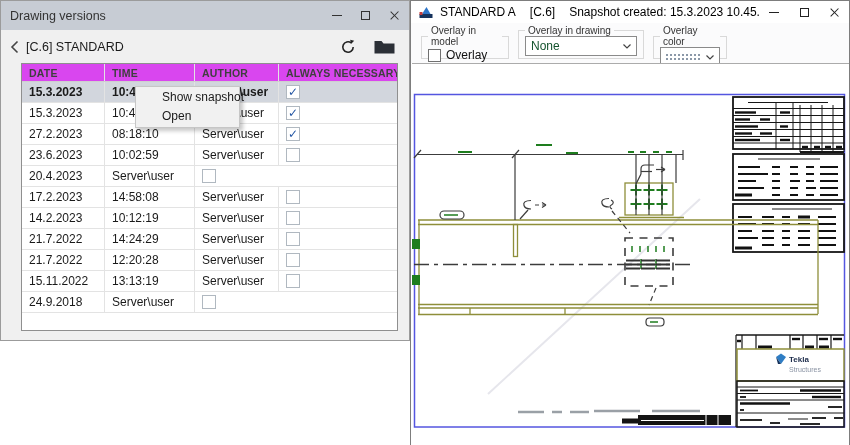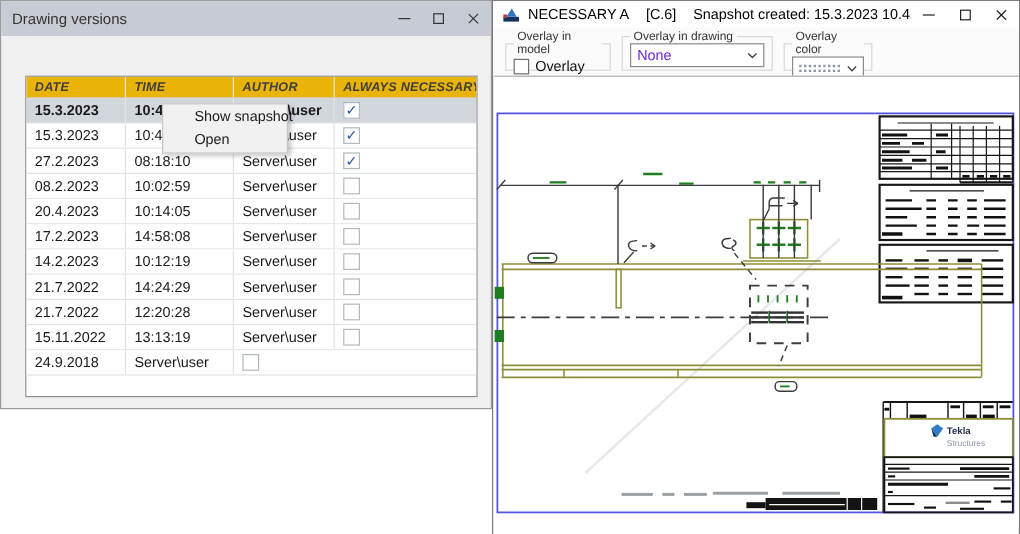--- a/index.html
+++ b/index.html
@@ -20,21 +20,21 @@
   .glyph-x:before,.glyph-x:after { content:""; position:absolute; left:5px; top:0; width:1.3px; height:11px; background:#333; }
   .glyph-x:before { transform:rotate(45deg);} .glyph-x:after { transform:rotate(-45deg);}
 
   .lw-toolbar { height:33px; display:flex; align-items:center; padding:0 14px 0 9px; }
   .crumb-label { font-size:12.5px; color:#1a1a1a; margin-left:7px; flex:1; }
   .tool-icon { margin-left:18px; display:flex; align-items:center; }
 
   .vtable { position:absolute; left:20px; top:62px; width:377px; height:268px;
             background:#fff; border:1px solid #8f8f8f; overflow:hidden; }
   .vrow { display:grid; grid-template-columns:83px 90px 84px 1fr; height:21px; border-bottom:1px solid #e3e3e3; background:#fff; }
-  .vrow.hdr { height:18px; border-bottom:1px solid #cfcfcf; background:#eab308;font-style:italic; }
+  .vrow.hdr { height:18px; border-bottom:1px solid #cfcfcf; background:#d946ef; }
   .vcell { display:flex; align-items:center; padding-left:7px; font-size:12px; color:#1a1a1a;
            border-right:1px solid #e3e3e3; overflow:hidden; white-space:nowrap; }
   .vcell:last-child { border-right:none; }
   .hdr .vcell { font-size:10.5px; font-weight:bold; color:#3f3f3f; letter-spacing:.2px; }
   .vrow.selected { background:#d2d6dd; font-weight:bold; }
   .cb { width:14px; height:14px; background:#fff; border:1px solid #b0b8c0; font-size:12px; line-height:12px;
         color:#2456a4; font-weight:bold; text-align:center; }
 
   
   .cmenu { position:absolute; left:135px; top:86px; width:105px; background:#f1f1f1;
@@ -53,21 +53,21 @@
   .rw .glyph-x:before,.rw .glyph-x:after { background:#222; }
 
   .rw-toolbar { height:40px; background:#fbfbfc; display:flex; align-items:flex-start; padding:2px 0 0 10px; }
   fieldset { border:1px solid #d9d9d9; height:34px; padding:1px 6px 0 6px; margin-right:9px; background:transparent; }
   legend { font-size:10px; color:#333; padding:0 3px; }
   .fs-model { width:88px; } .fs-drawing { width:126px; } .fs-color { width:73px; }
   .chk-row { display:flex; align-items:center; margin-top:0px; }
   .chk { width:13px; height:13px; border:1px solid #707070; background:#fff; margin-right:5px; }
   .chk-label { font-size:12px; color:#111; }
   .fake-select { height:20px; border:1px solid #8a8a8a; background:#fff; display:flex; align-items:center;
-                 padding-left:5px; font-size:12px; color:#6d28d9; position:relative; }
+                 padding-left:5px; font-size:12px; color:#14532d; position:relative; }
   .fs-drawing .fake-select { width:112px; margin-top:-1px; }
   .fs-color .fake-select { width:60px; margin-top:-1px; }
   .sel-chevron { position:absolute; right:5px; top:7px; width:8px; height:5px; }
   .dotted-swatch { width:34px; }
   .dotted-swatch div { height:0; border-top:2px dotted #8b98a8; margin:1.6px 0; }
 
   .rw-canvas { position:absolute; left:1px; top:62px; width:437px; height:376px;
                background:#fff; border-top:1px solid #ababab; }
   .rw-canvas svg { display:block; }
 </style>
@@ -83,20 +83,39 @@
         </div>
       <div class="winbtn">
           <span class="glyph-max"></span>
         </div>
       <div class="winbtn">
           <span class="glyph-x"></span>
         </div>
     </div>
   </div>
 
+  <div class="lw-toolbar">
+    <span style="display:flex;">
+      <svg width="9" height="14" viewBox="0 0 9 14">
+        <polyline points="7.5,1.5 2,7 7.5,12.5" fill="none" stroke="#444" stroke-width="1.6"></polyline>
+      </svg>
+    </span>
+    <span class="crumb-label">[C.6] STANDARD</span>
+    <span class="tool-icon">
+      <svg width="16" height="16" viewBox="0 0 16 16">
+        <path d="M13.2,8 a5.2,5.2 0 1 1 -2.1,-4.2" fill="none" stroke="#222" stroke-width="1.6"></path>
+        <polygon points="10.2,0.8 14.2,1.8 11.0,5.0" fill="#222"></polygon>
+      </svg>
+    </span>
+    <span class="tool-icon">
+      <svg width="21" height="14" viewBox="0 0 21 14">
+        <path d="M0.5,1 h7 l2,2.5 h11 v10 h-20 z" fill="#2b2f36"></path>
+      </svg>
+    </span>
+  </div>
 
   <div class="vtable">
     <div class="vrow hdr">
       <div class="vcell">DATE</div>
       <div class="vcell">TIME</div>
       <div class="vcell">AUTHOR</div>
       <div class="vcell">ALWAYS NECESSARY</div>
     </div>
     <div>
         <div class="vrow selected">
@@ -117,30 +136,29 @@
   </div>
         <div class="vrow">
     <div class="vcell c-date">27.2.2023</div>
     <div class="vcell c-time">08:18:10</div>
     <div class="vcell c-author">Server\user</div>
     <div class="vcell">
       <span class="cb checked">✓</span>
     </div>
   </div>
         <div class="vrow">
-    <div class="vcell c-date">08.2.2023</div>
+    <div class="vcell c-date">23.6.2023</div>
     <div class="vcell c-time">10:02:59</div>
     <div class="vcell c-author">Server\user</div>
     <div class="vcell">
       <span class="cb"></span>
     </div>
   </div>
         <div class="vrow">
     <div class="vcell c-date">20.4.2023</div>
-    <div class="vcell c-time">10:14:05</div>
     <div class="vcell c-author">Server\user</div>
     <div class="vcell">
       <span class="cb"></span>
     </div>
   </div>
         <div class="vrow">
     <div class="vcell c-date">17.2.2023</div>
     <div class="vcell c-time">14:58:08</div>
     <div class="vcell c-author">Server\user</div>
     <div class="vcell">
@@ -198,21 +216,21 @@
 <div class="rw">
   <div class="rw-titlebar">
     <span class="rw-appicon">
       <svg width="14" height="13" viewBox="0 0 14 13">
         <rect x="0.5" y="8" width="13" height="4" fill="#16325c"></rect>
         <polygon points="3,8 7.5,1 11.5,8" fill="#2e75c8"></polygon>
         <rect x="0.5" y="6" width="3" height="3" fill="#c23b3b"></rect>
       </svg>
     </span>
     <div class="rw-title">
-      <span>NECESSARY A</span><span>[C.6]</span><span>Snapshot created: 15.3.2023 10.45.00</span>
+      <span>STANDARD A</span><span>[C.6]</span><span>Snapshot created: 15.3.2023 10.45.00</span>
     </div>
     <div class="winbtns">
       <div class="winbtn">
           <span class="glyph-min"></span>
         </div>
       <div class="winbtn">
           <span class="glyph-max"></span>
         </div>
       <div class="winbtn">
           <span class="glyph-x"></span>

